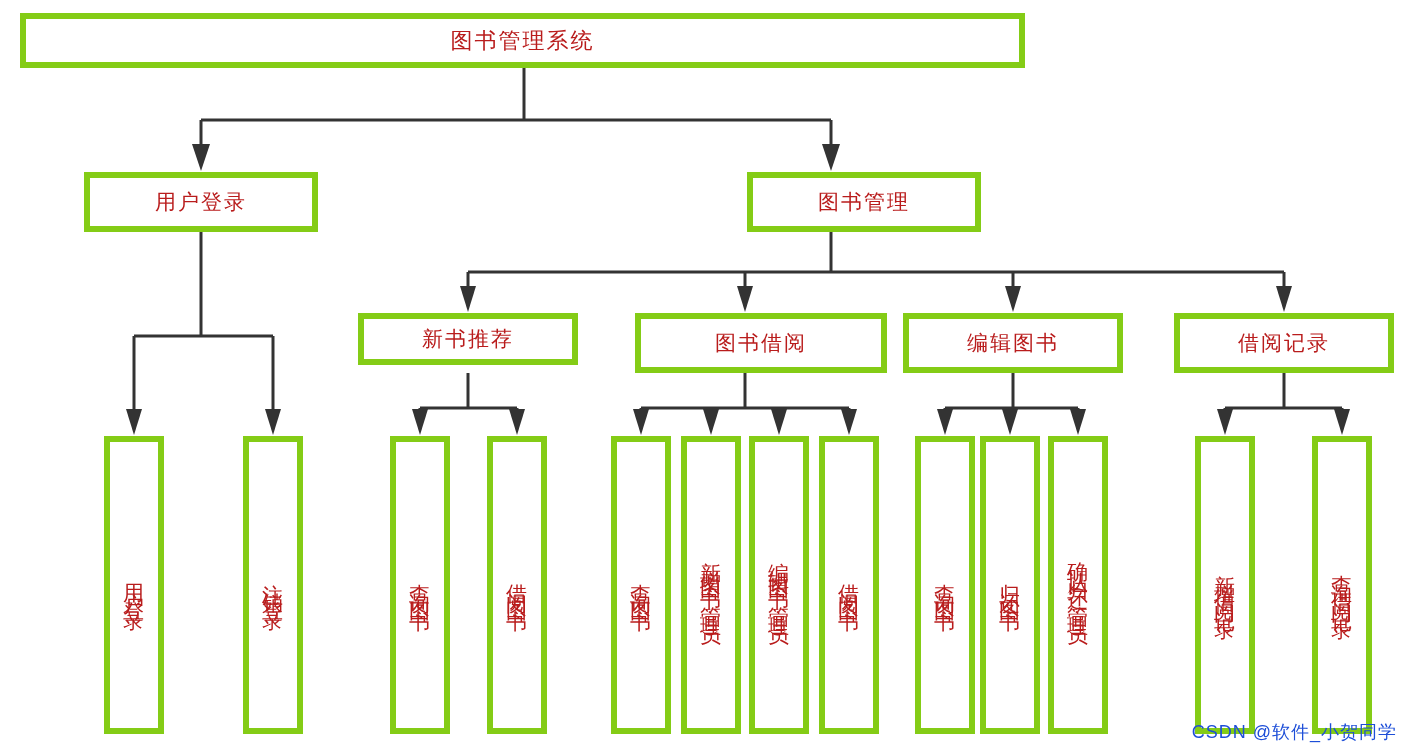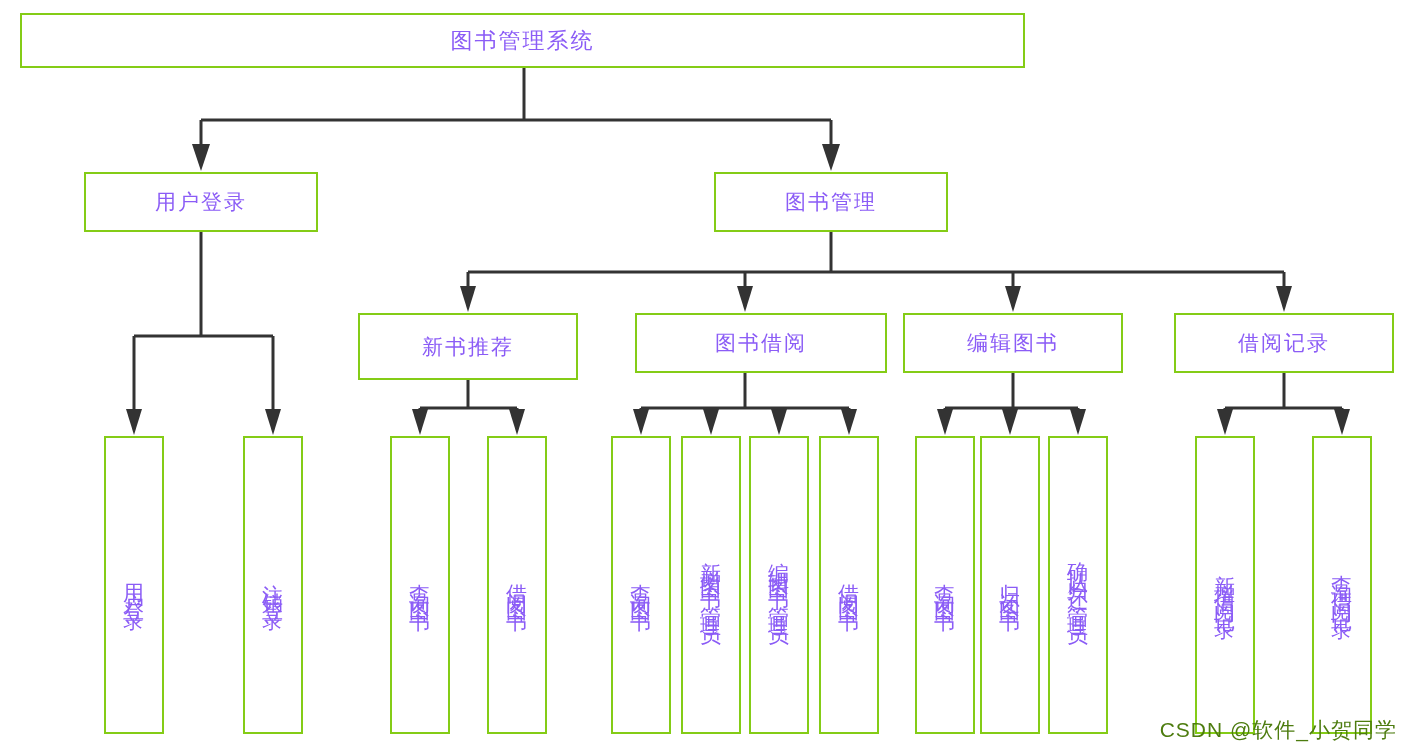--- a/index.html
+++ b/index.html
@@ -28,23 +28,23 @@
     stroke-width: 3;
     fill: none;
   }
   .connectors path.arrow {
     fill: #333333;
     stroke: none;
   }
   .node {
     position: absolute;
     box-sizing: border-box;
-    border: 2px solid #84cc16;
+    border: 6px solid #84cc16;
     background: #ffffff;
-    color: #8b5cf6;
+    color: #b91c1c;
     display: flex;
     align-items: center;
     justify-content: center;
     z-index: 2;
   }
   .node.hbox {
     font-size: 21px;
     letter-spacing: 2px;
     white-space: nowrap;
   }
@@ -57,23 +57,23 @@
     font-size: 21px;
     letter-spacing: 9px;
     line-height: 1;
     width: 60px;
     height: 298px;
   }
   .watermark {
     position: absolute;
     right: 8px;
     bottom: 3px;
-    font-size: 21px;
+    font-size: 18px;
     letter-spacing: 1px;
-    color: #4d7c0f;
+    color: #1d4ed8;
     z-index: 3;
     white-space: nowrap;
   }
 </style>
 </head>
 <body>
 
 <div class="canvas">
 
   <svg class="connectors" viewBox="0 0 1405 747" xmlns="http://www.w3.org/2000/svg">
@@ -148,23 +148,23 @@
       <path class="line" d="M1225 408 V414"></path>
       <path class="arrow" d="M1225 435 l -8 -26 h 16 z"></path>
       <path class="line" d="M1342 408 V414"></path>
       <path class="arrow" d="M1342 435 l -8 -26 h 16 z"></path>
     </g>
   </svg>
 
   <div class="node hbox root" style="left:20px; top:13px; width:1005px; height:55px;">图书管理系统</div>
 
   <div class="node hbox" style="left:84px; top:172px; width:234px; height:60px;">用户登录</div>
-  <div class="node hbox" style="left:714px; top:172px; width:234px; height:60px;">图书管理</div>
+  <div class="node hbox" style="left:747px; top:172px; width:234px; height:60px;">图书管理</div>
 
-  <div class="node hbox" style="left:358px; top:313px; width:220px; height:67px;">新书推荐</div>
+  <div class="node hbox" style="left:358px; top:313px; width:220px; height:52px;">新书推荐</div>
   <div class="node hbox" style="left:635px; top:313px; width:252px; height:60px;">图书借阅</div>
   <div class="node hbox" style="left:903px; top:313px; width:220px; height:60px;">编辑图书</div>
   <div class="node hbox" style="left:1174px; top:313px; width:220px; height:60px;">借阅记录</div>
 
   <div class="node vbox" style="left:104px; top:436px;">用户登录</div>
   <div class="node vbox" style="left:243px; top:436px;">注销登录</div>
 
   <div class="node vbox" style="left:390px; top:436px;">查询图书</div>
   <div class="node vbox" style="left:487px; top:436px;">借阅图书</div>
 

